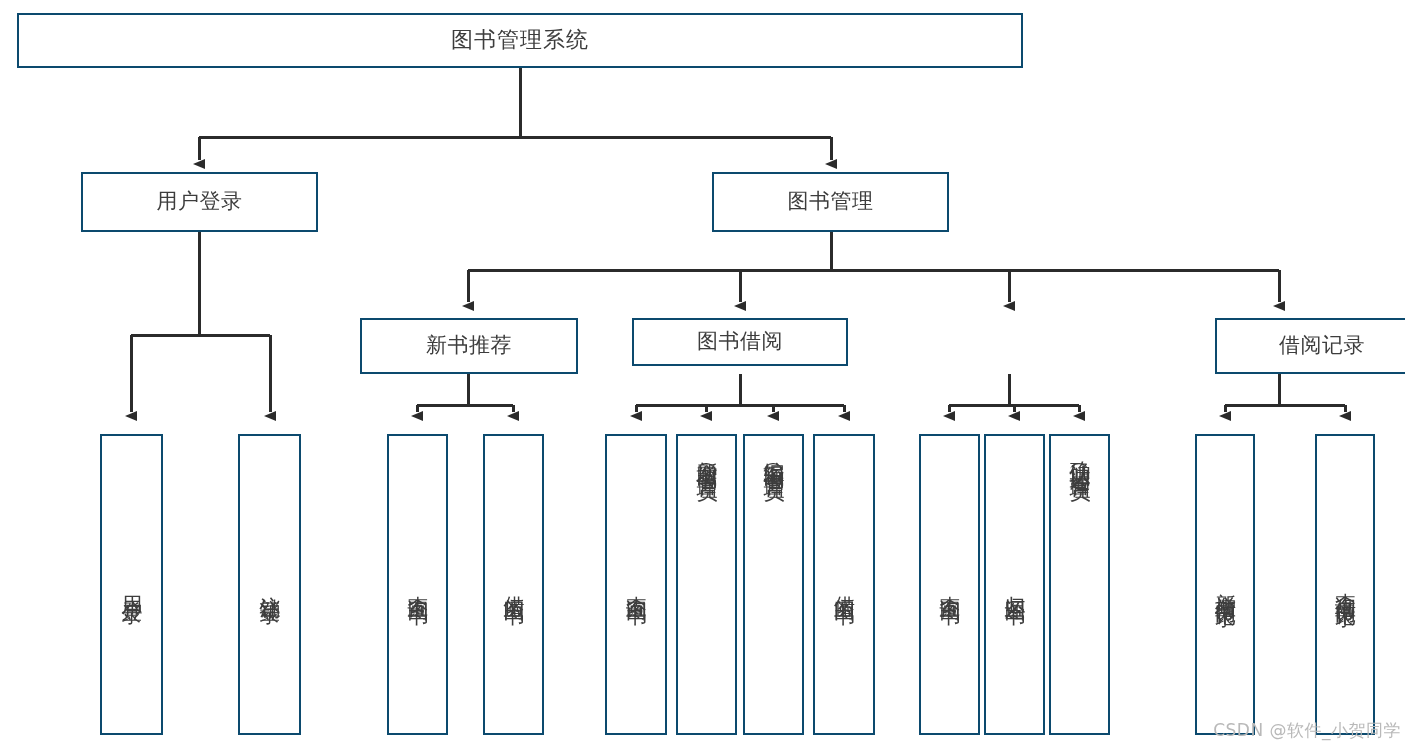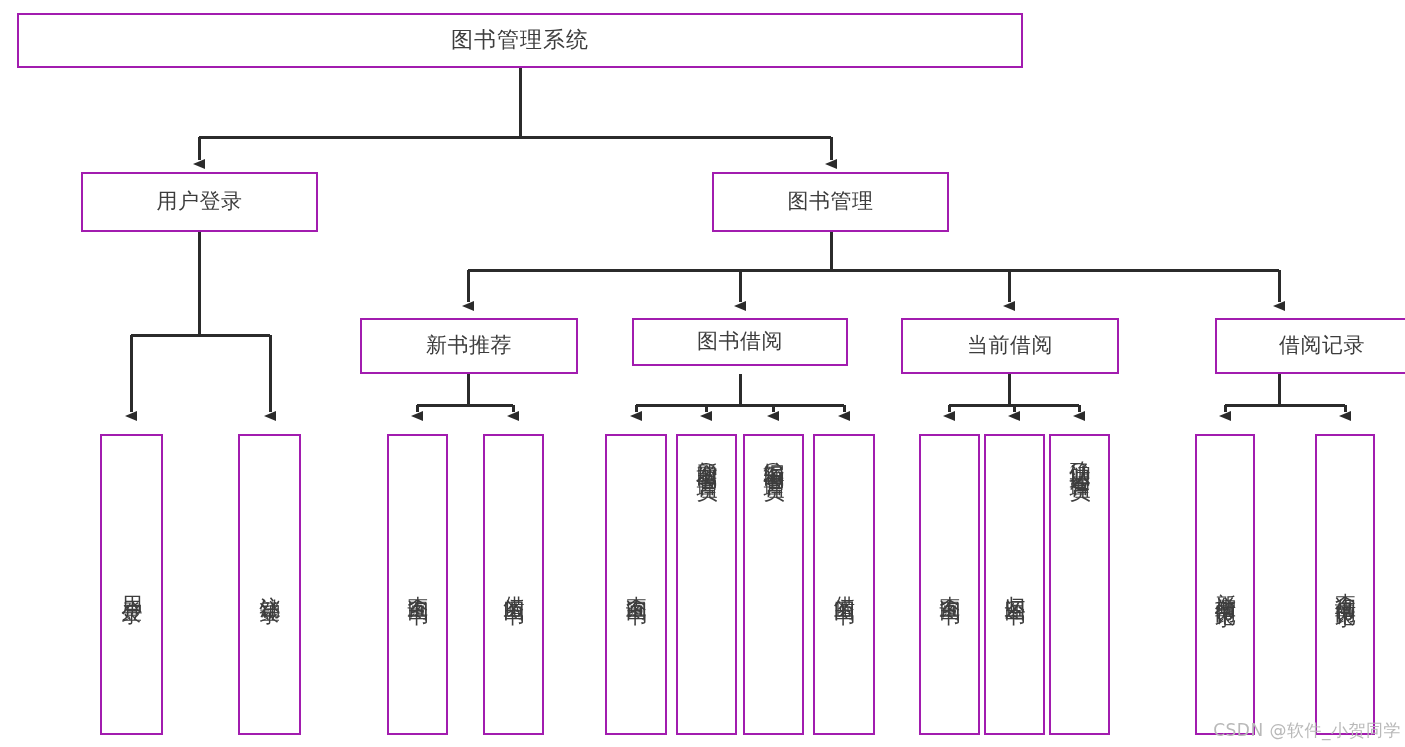--- a/index.html
+++ b/index.html
@@ -23,21 +23,21 @@
     left: 0;
     top: 0;
     width: 1405px;
     height: 747px;
   }
   
   .node {
     position: absolute;
     box-sizing: border-box;
     background: #ffffff;
-    border: 2px solid #a21caf;
+    border: 2px solid #0c4a6e;
     display: flex;
     align-items: center;
     justify-content: center;
     overflow: hidden;
   }
   .node-label {
     color: #3d3d3d;
     font-size: 21px;
     line-height: 1.12;
     letter-spacing: 0.5px;
@@ -147,23 +147,20 @@
   <div class="node horiz" style="left:360px; top:318px; width:218px; height:56px;">
     <span class="node-label">新书推荐</span>
   </div>
 
   <div class="node horiz" style="left:712px; top:172px; width:237px; height:60px;">
     <span class="node-label">图书管理</span>
   </div>
   <div class="node horiz" style="left:632px; top:318px; width:216px; height:48px;">
     <span class="node-label">图书借阅</span>
   </div>
-  <div class="node horiz" style="left:901px; top:318px; width:218px; height:56px;">
-    <span class="node-label">当前借阅</span>
-  </div>
   <div class="node horiz" style="left:1215px; top:318px; width:214px; height:56px;">
     <span class="node-label">借阅记录</span>
   </div>
 
   <div class="node vert centered" style="left:100px; top:434px; width:63px; height:301px;">
     <span class="node-label">用户登录</span>
   </div>
   <div class="node vert centered" style="left:238px; top:434px; width:63px; height:301px;">
     <span class="node-label">注销登录</span>
   </div>

